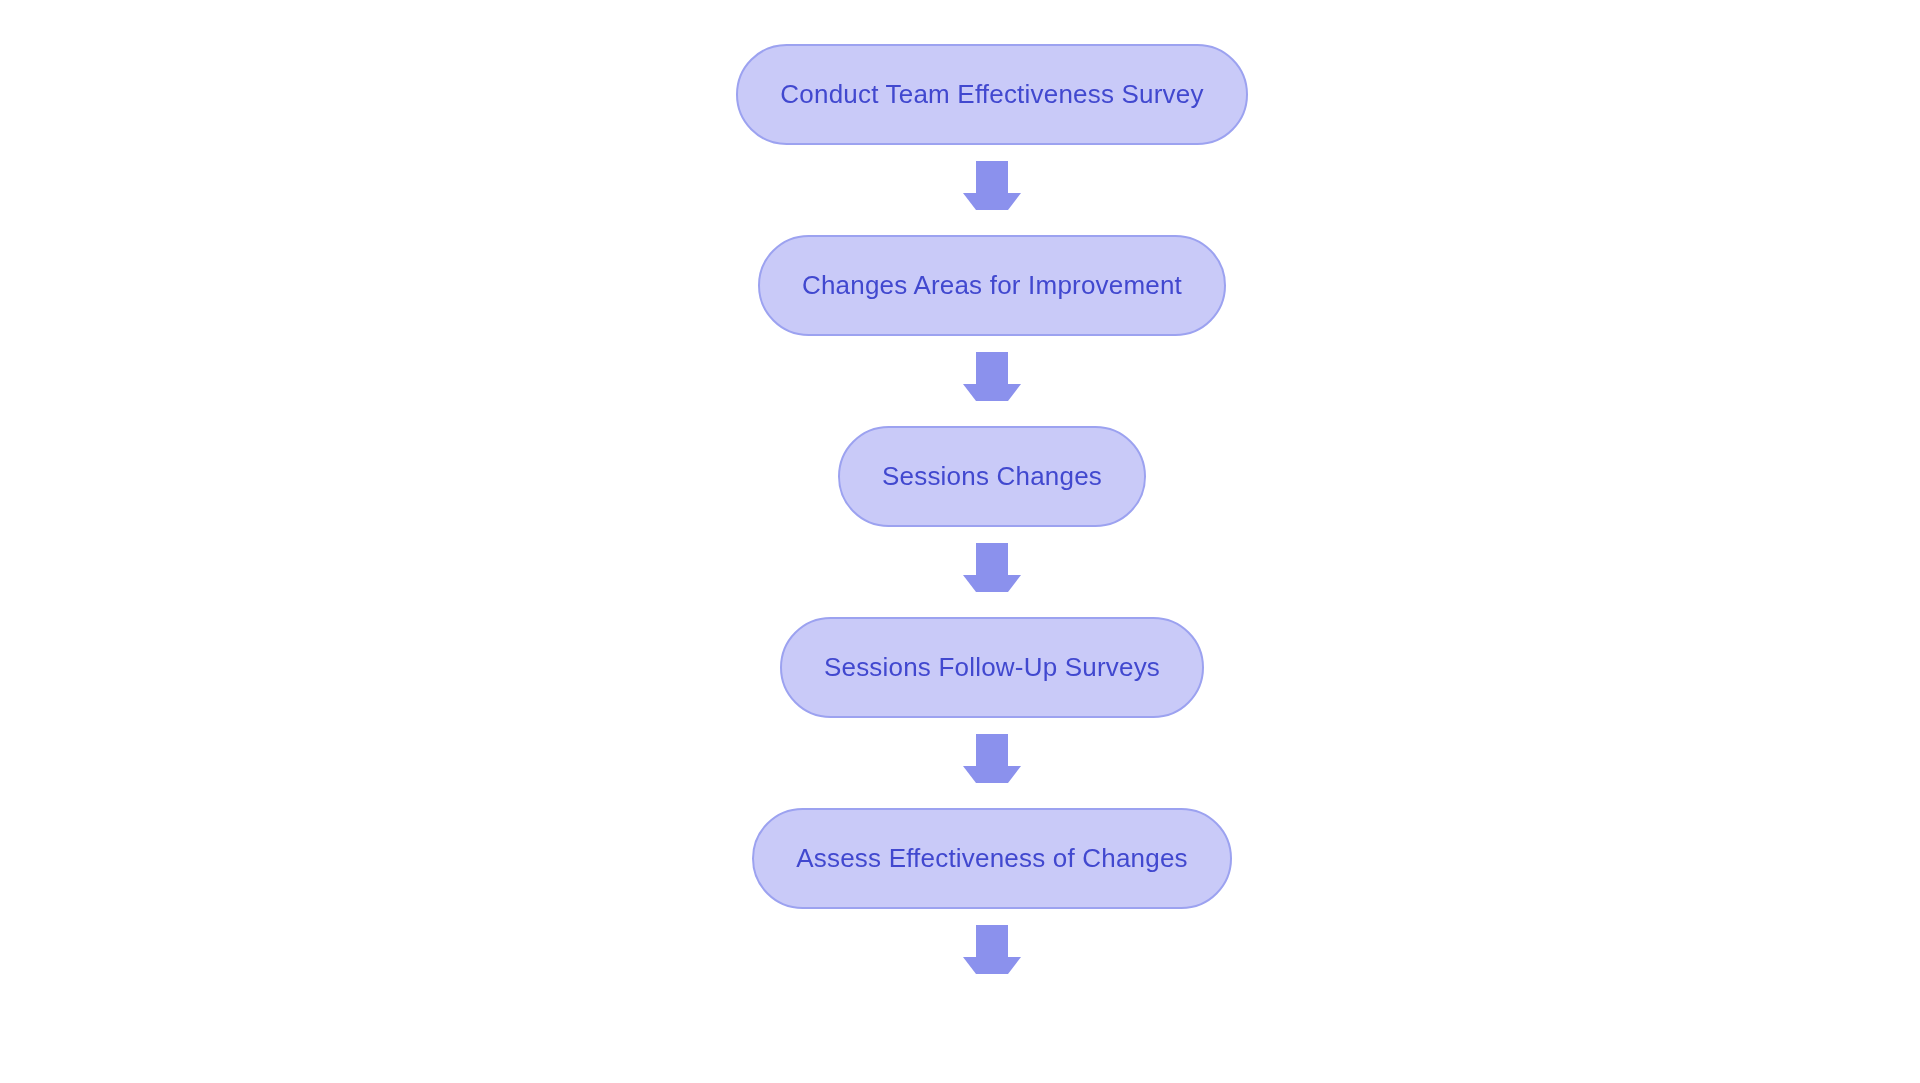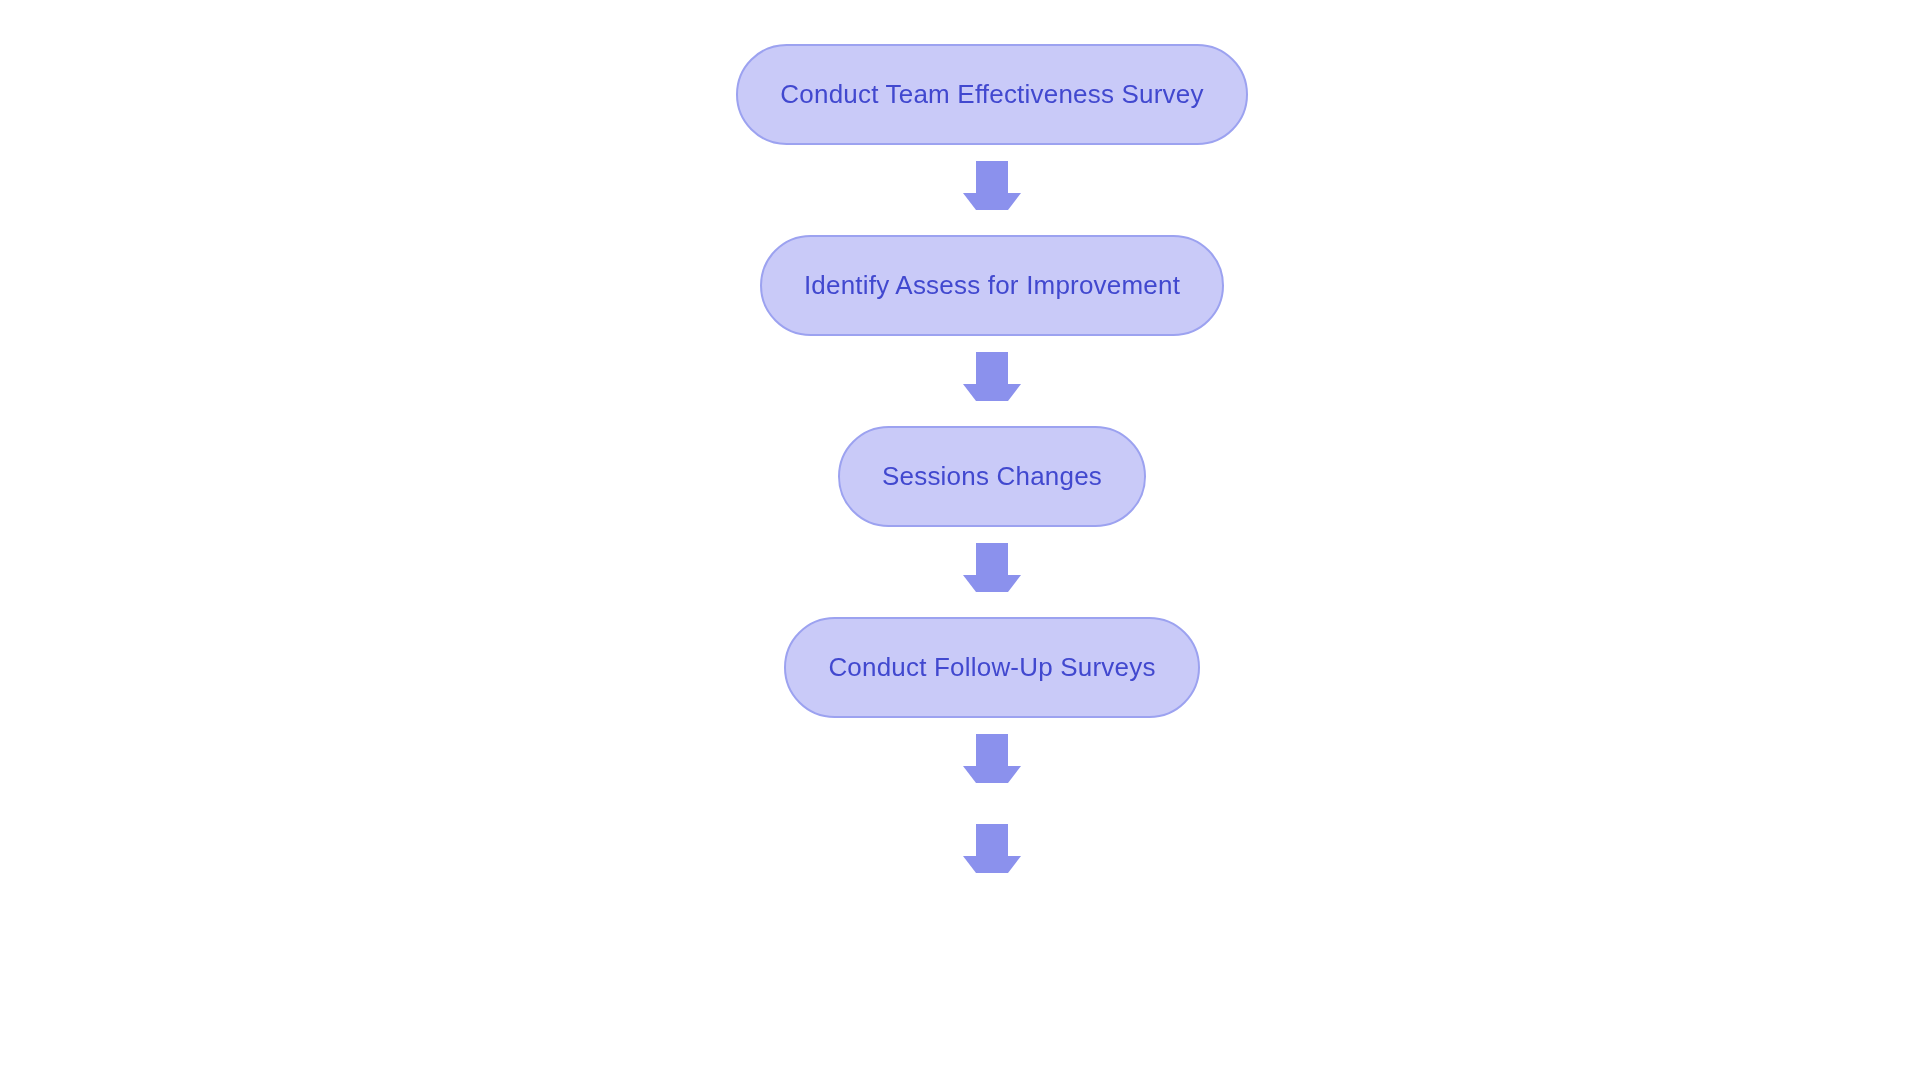--- a/index.html
+++ b/index.html
@@ -66,41 +66,42 @@
 
 <div class="canvas">
 
   <div class="node">Conduct Team Effectiveness Survey</div>
 
   <div class="connector">
     <div class="stem"></div>
     <div class="head"></div>
   </div>
 
-  <div class="node">Identify Assess for Improvement</div>
+  <div class="node">Changes Areas for Improvement</div>
 
   <div class="connector">
     <div class="stem"></div>
     <div class="head"></div>
   </div>
 
   <div class="node">Sessions Changes</div>
 
   <div class="connector">
     <div class="stem"></div>
     <div class="head"></div>
   </div>
 
-  <div class="node">Conduct Follow-Up Surveys</div>
+  <div class="node">Sessions Follow-Up Surveys</div>
 
   <div class="connector">
     <div class="stem"></div>
     <div class="head"></div>
   </div>
 
+  <div class="node">Assess Effectiveness of Changes</div>
 
   <div class="connector">
     <div class="stem"></div>
     <div class="head"></div>
   </div>
 
 
 </div>
 
 </body></html>

